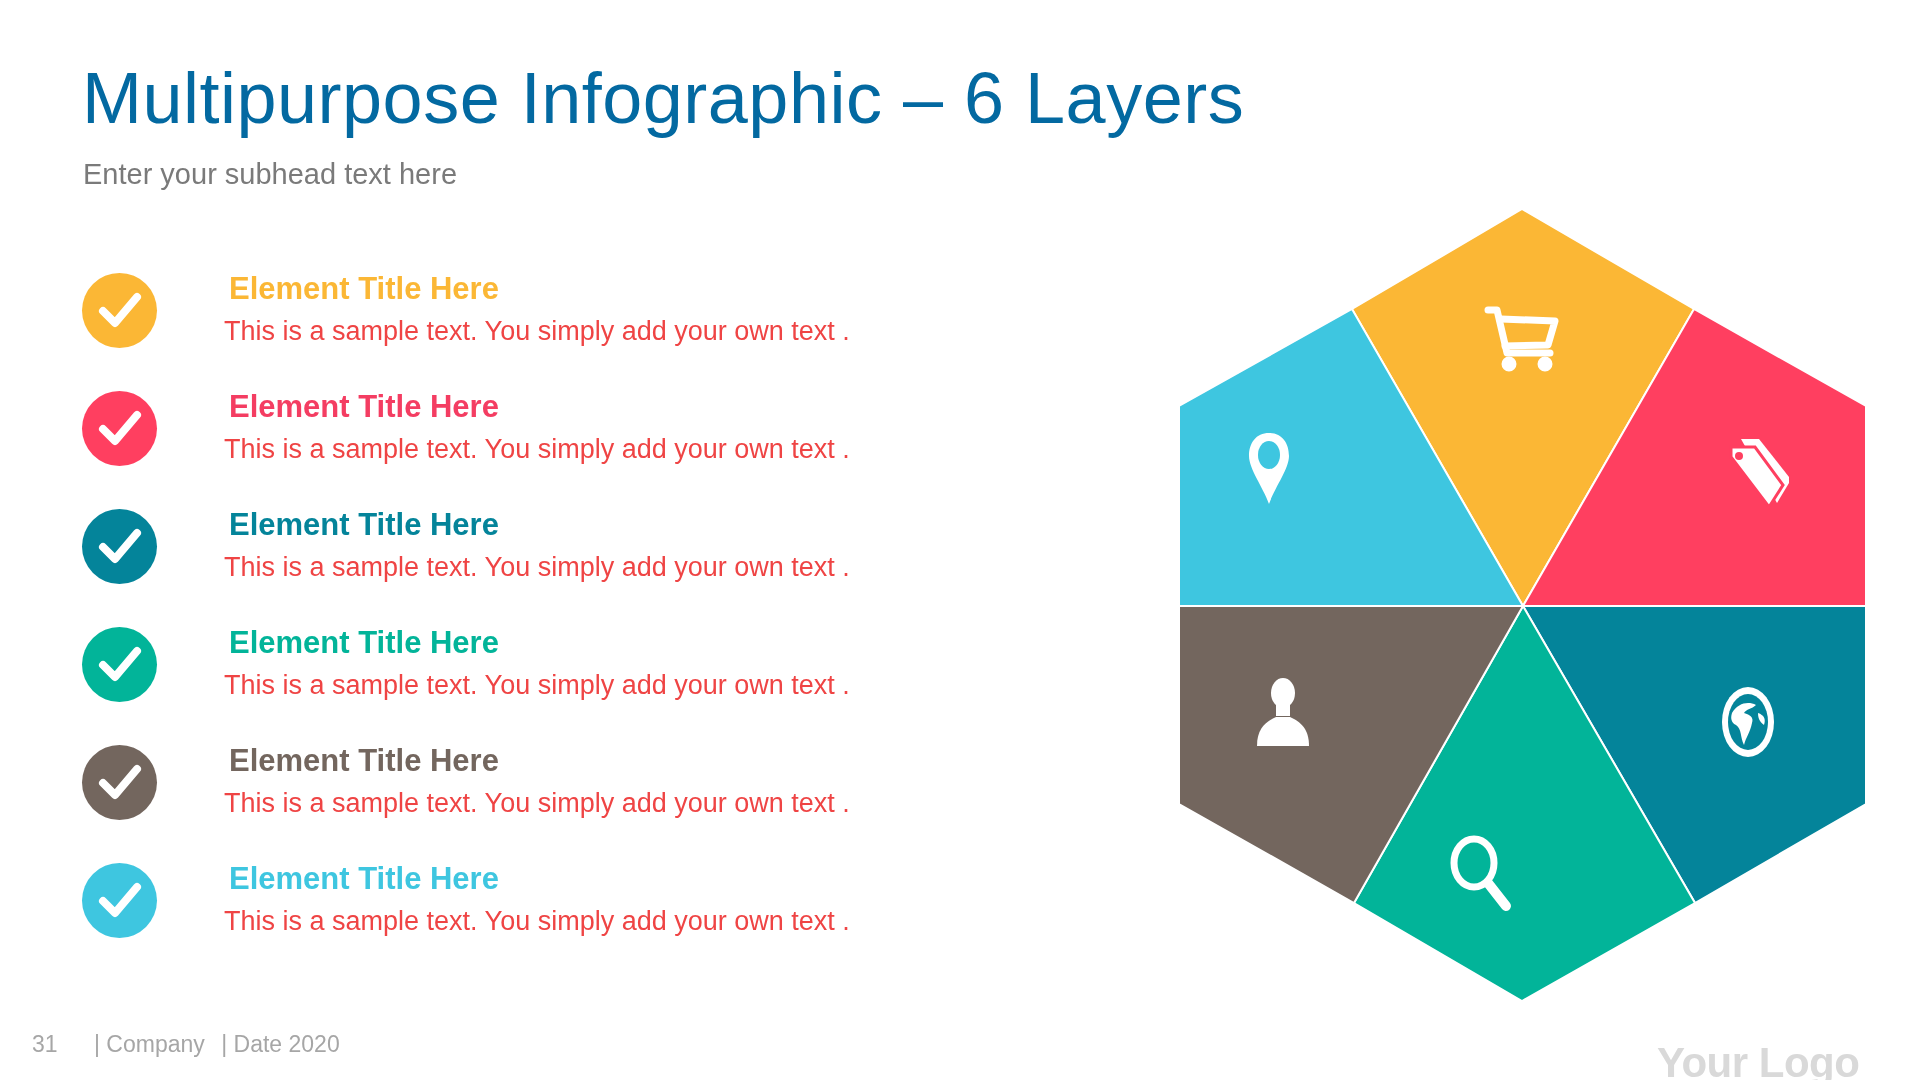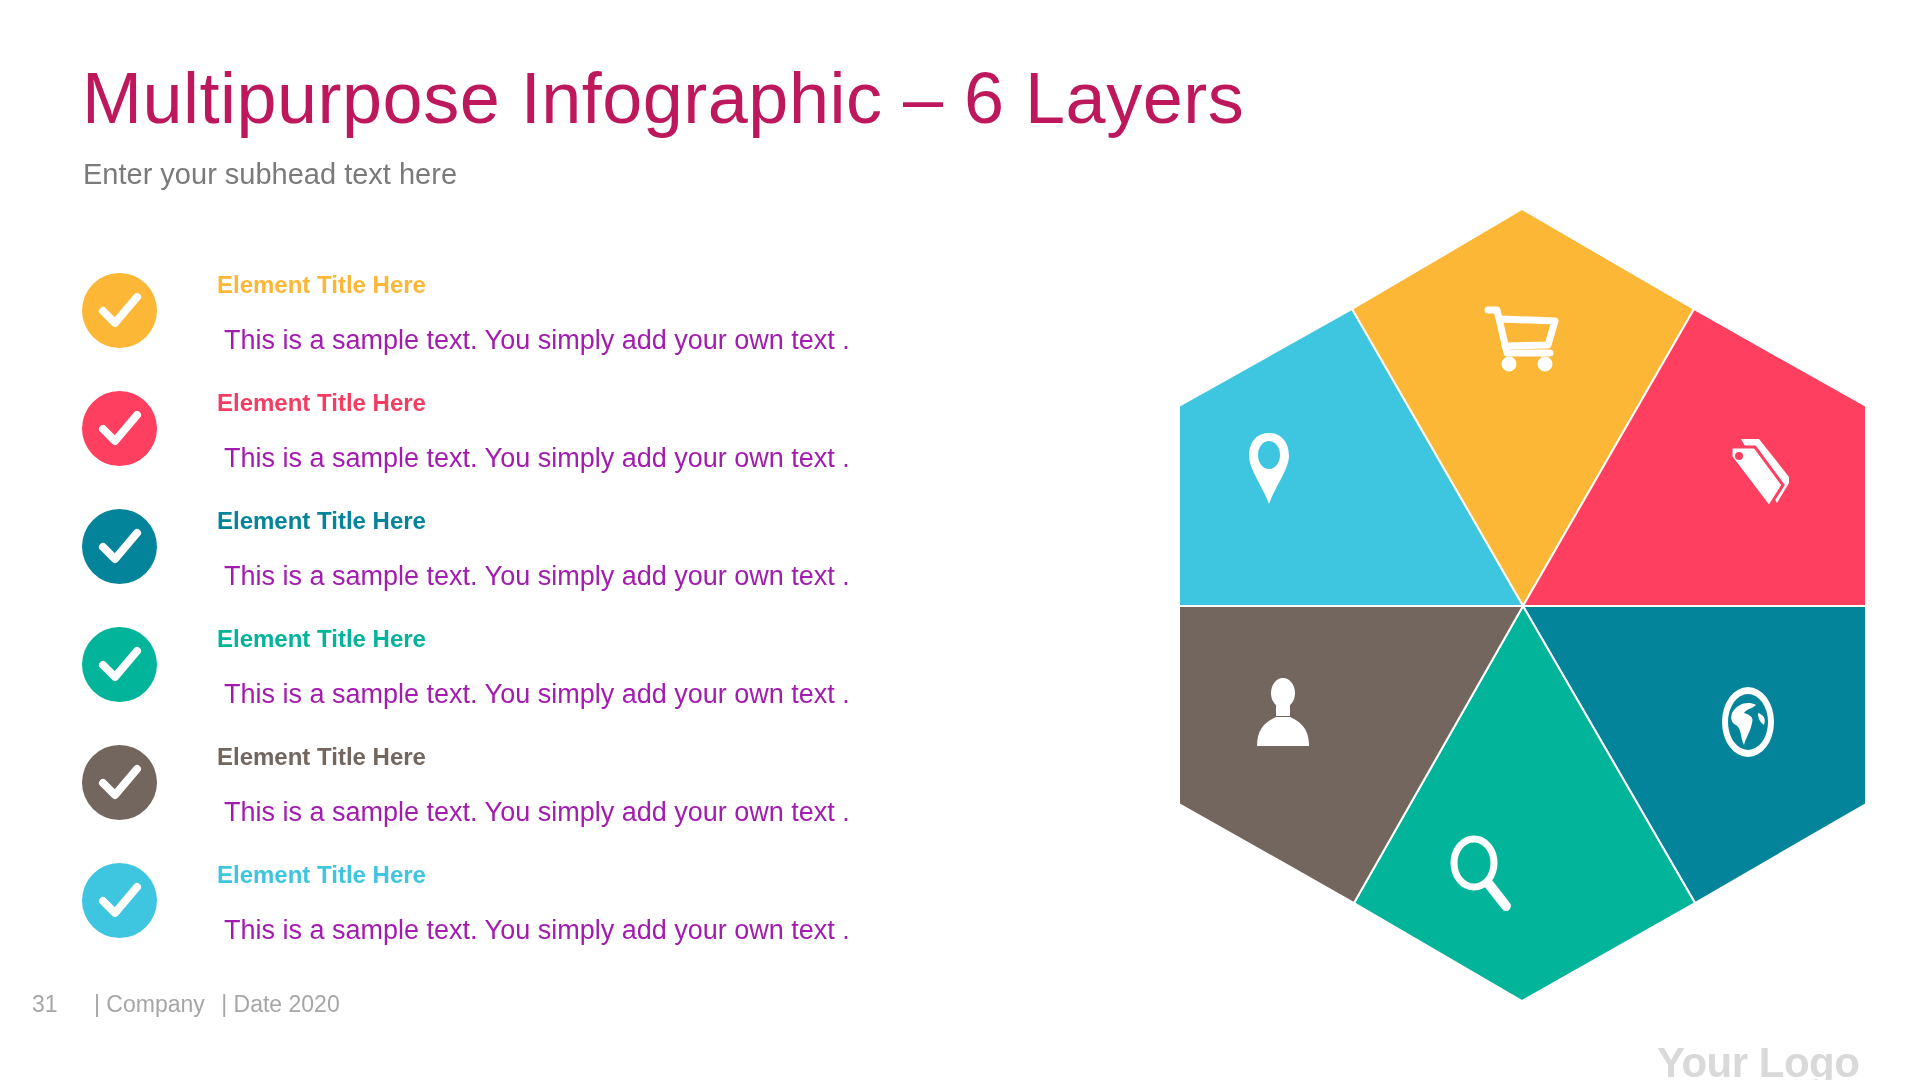--- a/index.html
+++ b/index.html
@@ -1,25 +1,25 @@
 <!DOCTYPE html>
 <html><head>
 <meta charset="utf-8">
 <style>
   html,body{margin:0;padding:0;}
   body{width:1920px;height:1080px;background:#ffffff;position:relative;overflow:hidden;font-family:"Liberation Sans",sans-serif;}
-  .title{position:absolute;left:82px;top:62px;font-size:72px;color:#be185d;letter-spacing:0.5px;white-space:nowrap;line-height:1;}
+  .title{position:absolute;left:82px;top:62px;font-size:72px;color:#0369a1;letter-spacing:0.5px;white-space:nowrap;line-height:1;}
   .subtitle{position:absolute;left:83px;top:158px;font-size:29px;color:#7a7a7a;white-space:nowrap;}
   .item{position:absolute;left:82px;width:800px;height:90px;}
   .check{position:absolute;left:0;top:0;width:75px;height:75px;border-radius:50%;}
   .check svg{position:absolute;left:0;top:0;}
-  .item-title{position:absolute;left:135px;top:-2px;font-size:24px;font-weight:bold;white-space:nowrap;}
-  .item-text{position:absolute;left:142px;top:52px;font-size:27px;color:#a21caf;white-space:nowrap;}
+  .item-title{position:absolute;left:147px;top:-2px;font-size:31px;font-weight:bold;white-space:nowrap;}
+  .item-text{position:absolute;left:142px;top:43px;font-size:27px;color:#ef4444;white-space:nowrap;}
   .hex{position:absolute;left:0;top:0;}
-  .footer{position:absolute;left:32px;top:991px;font-size:23px;color:#a6a6a6;white-space:nowrap;}
+  .footer{position:absolute;left:32px;top:1031px;font-size:23px;color:#a6a6a6;white-space:nowrap;}
   .footer span{margin-right:22px;}
   .logo{position:absolute;left:1657px;top:1015px;font-size:42px;font-weight:bold;color:#d9d9d9;white-space:nowrap;letter-spacing:-0.5px;margin-top:24px;}
 </style>
 </head>
 <body>
 
 <div class="title">Multipurpose Infographic – 6 Layers</div>
 <div class="subtitle">Enter your subhead text here</div>
 
 <div class="item" style="top:273px;">

